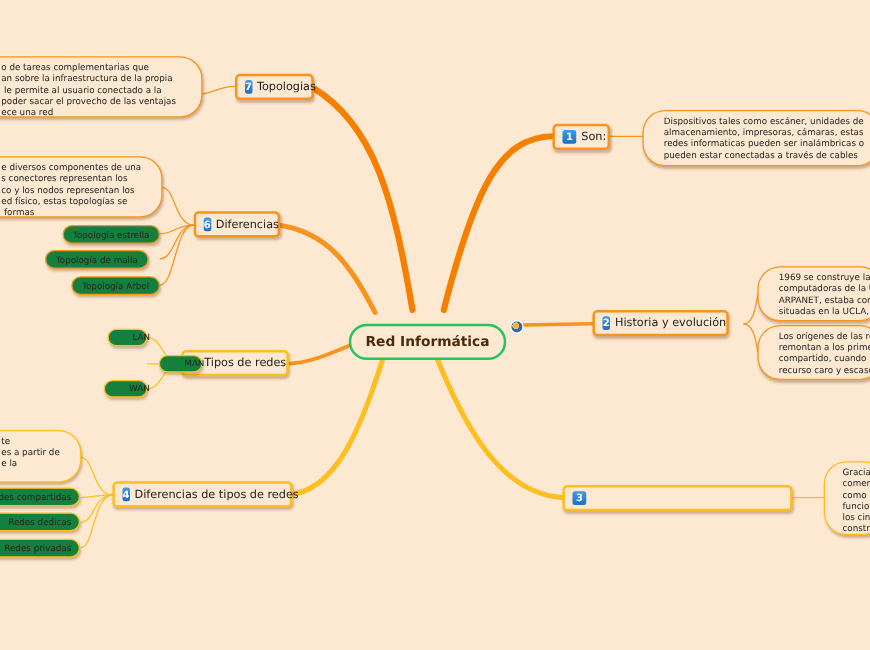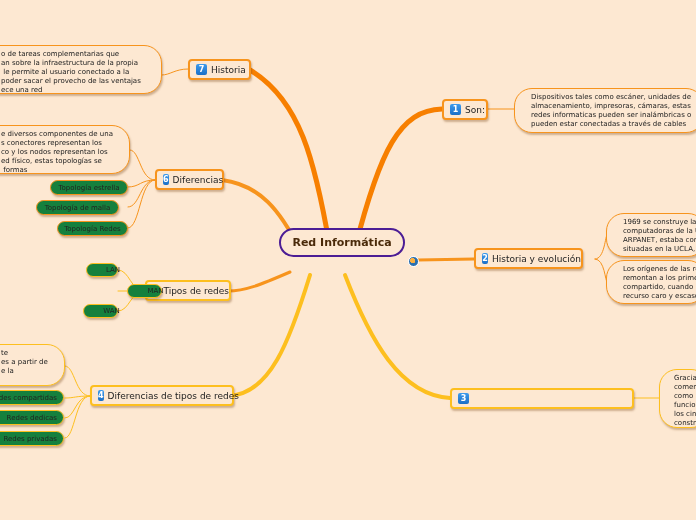--- a/index.html
+++ b/index.html
@@ -1,21 +1,21 @@
 <!DOCTYPE html>
 <html><head>
 <meta charset="utf-8">
 <style>
   html, body { margin:0; padding:0; }
   body { width:696px; height:520px; background:#fde8d2; position:relative; overflow:hidden; font-family:"DejaVu Sans", sans-serif; }
   svg.links { position:absolute; left:0; top:0; width:696px; height:520px; }
   .node { position:absolute; box-sizing:border-box; background:#fde8d2; border:2px solid #f7941d; border-radius:4px; display:flex; align-items:center; font-size:9px; color:#222; white-space:nowrap; box-shadow:1px 2px 2px rgba(120,70,20,0.35); }
   .node.y { border-color:#fdbf1f; }
   .num { display:inline-block; width:11px; height:11px; background:linear-gradient(#3d9bec,#1b6fc7); color:#fff; font-size:8px; font-weight:bold; text-align:center; line-height:11px; border-radius:2px; margin:0 4px 0 6px; }
-  .root { position:absolute; left:279px; top:228px; width:126px; height:29px; border:2px solid #4c1d95; border-radius:16px; background:#fde8d2; box-sizing:border-box; display:flex; align-items:center; justify-content:center; font-weight:bold; font-size:11px; color:#4a2a0a; }
+  .root { position:absolute; left:279px; top:259px; width:126px; height:29px; border:2px solid #22c55e; border-radius:16px; background:#fde8d2; box-sizing:border-box; display:flex; align-items:center; justify-content:center; font-weight:bold; font-size:11px; color:#4a2a0a; }
   .note { position:absolute; box-sizing:border-box; background:#fde8d2; border:1.5px solid #f7941d; border-radius:18px; font-size:7px; line-height:9px; color:#222; padding:4px 10px 4px 16px; white-space:nowrap; overflow:hidden; box-shadow:1px 2px 2px rgba(120,70,20,0.35); }
   .note.y { border-color:#fdbf1f; }
   .leaf { position:absolute; box-sizing:border-box; background:#15803d; border:1.5px solid #f7941d; border-radius:8px; font-size:7px; color:#222; display:flex; align-items:center; justify-content:center; white-space:nowrap; box-shadow:1px 2px 2px rgba(120,70,20,0.35); }
   .leaf.y { border-color:#fdbf1f;padding-left:22px; }
   .badge { position:absolute; left:408px; top:256px; width:9px; height:9px; border-radius:50%; background:radial-gradient(circle at 40% 40%, #fbb040 0 35%, #2a6fb0 36% 100%); border:1px solid #fff; }
 </style>
 </head>
 <body>
 
 <svg class="links" viewBox="0 0 696 520">
@@ -108,23 +108,23 @@
   <span class="num">6</span>
   <span>Diferencias</span>
 </div>
 <div class="note" style="left:-40px;top:125px;width:170px;height:49px;white-space:pre;padding-left:40px;">e diversos componentes de una
 s conectores representan los
 co y los nodos representan los
 ed físico, estas topologías se
  formas</div>
 <div class="leaf" style="left:50px;top:180px;width:78px;height:15px;">Topología estrella</div>
 <div class="leaf" style="left:36px;top:200px;width:83px;height:15px;">Topología de malla</div>
-<div class="leaf" style="left:57px;top:221px;width:71px;height:15px;">Topología Redes</div>
+<div class="leaf" style="left:57px;top:221px;width:71px;height:15px;">Topología Arbol</div>
 
 <div class="node" style="left:188px;top:59px;width:63px;height:21px;">
   <span class="num">7</span>
-  <span>Historia</span>
+  <span>Topologias</span>
 </div>
 <div class="note" style="left:-40px;top:45px;width:202px;height:49px;white-space:pre;padding-left:40px;">o de tareas complementarias que
 an sobre la infraestructura de la propia
  le permite al usuario conectado a la
 poder sacar el provecho de las ventajas
 ece una red</div>
 
 </body></html>

